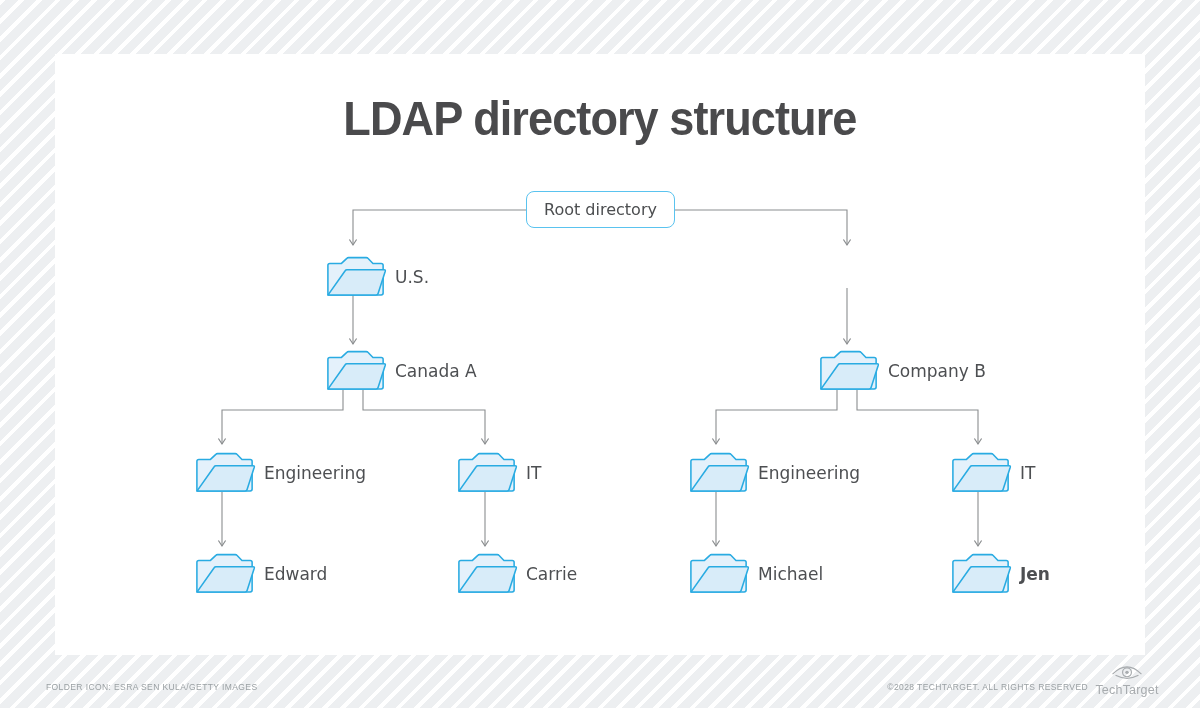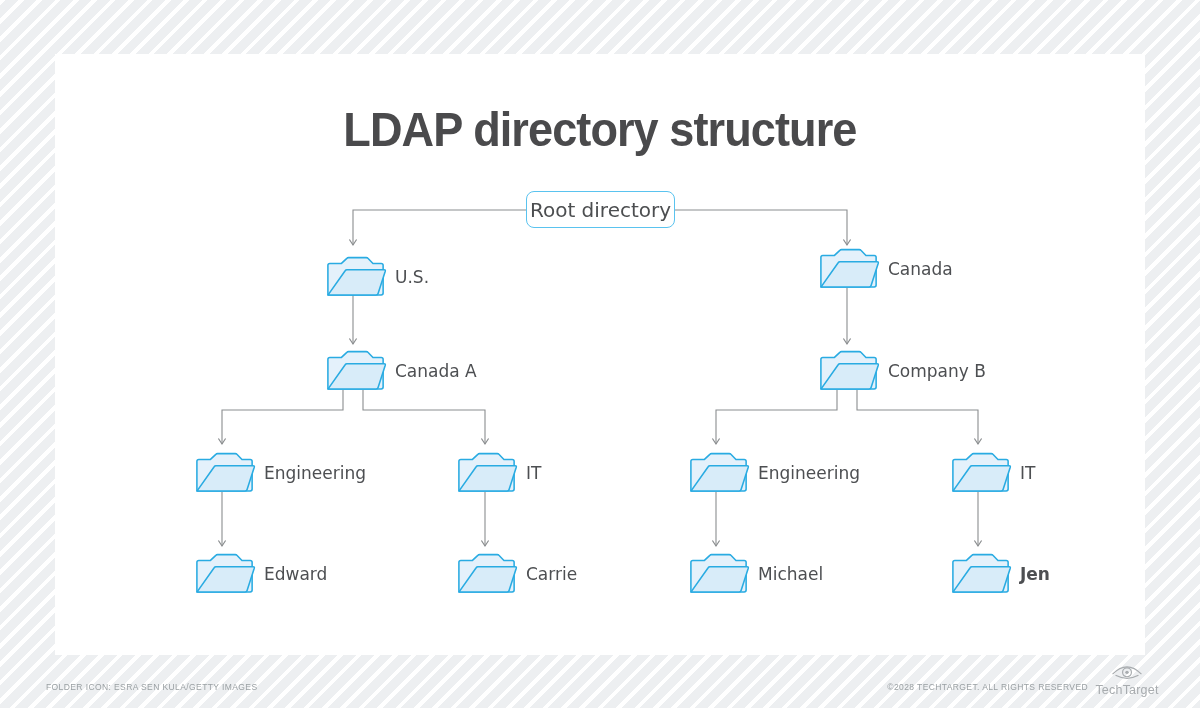--- a/index.html
+++ b/index.html
@@ -9,31 +9,31 @@
   }
   .page{
     position:absolute;inset:0;
     background:repeating-linear-gradient(135deg,#ffffff 0px,#ffffff 4px,#edeff1 4px,#edeff1 13px);
   }
   .card{
     position:absolute;left:55px;top:54px;width:1090px;height:601px;
     background:#ffffff;
   }
   .title{
-    position:absolute;left:0;right:0;top:90px;margin:11px;
+    position:absolute;left:0;right:0;top:90px;margin:0;
     text-align:center;font-size:49px;font-weight:bold;color:#4a4a4c;
     letter-spacing:-1px;
   }
   .title span{display:inline-block;transform:scaleX(0.92);}
   .connectors{position:absolute;left:0;top:0;width:1200px;height:708px;pointer-events:none;}
   .root-box{
     position:absolute;left:526px;top:191px;width:149px;height:37px;
     background:#ffffff;border:1.5px solid #5ac3ef;border-radius:8px;
     display:flex;align-items:center;justify-content:center;
-    font-family:"DejaVu Sans",sans-serif;font-size:20px;color:#4c4e50;
+    font-family:"DejaVu Sans",sans-serif;font-size:16px;color:#4c4e50;
     box-sizing:border-box;
   }
   .node{
     position:absolute;display:flex;align-items:center;gap:8px;
     font-family:"DejaVu Sans",sans-serif;font-size:17px;color:#4d4f52;
     white-space:nowrap;
   }
   .node .folder{width:62px;height:41px;flex:none;display:block;}
   .credit{
     position:absolute;left:46px;top:682px;
@@ -92,26 +92,20 @@
 
   <div class="root-box">
     <span>Root directory</span>
   </div>
 
   <div class="node" style="left:325px;top:256px;">
     <svg class="folder">
         <use href="#folder-icon"></use>
       </svg>
     <span>U.S.</span>
-  </div>
-  <div class="node" style="left:818px;top:248px;">
-    <svg class="folder">
-        <use href="#folder-icon"></use>
-      </svg>
-    <span>Canada</span>
   </div>
 
   <div class="node" style="left:325px;top:350px;">
     <svg class="folder">
         <use href="#folder-icon"></use>
       </svg>
     <span>Canada A</span>
   </div>
   <div class="node" style="left:818px;top:350px;">
     <svg class="folder">

